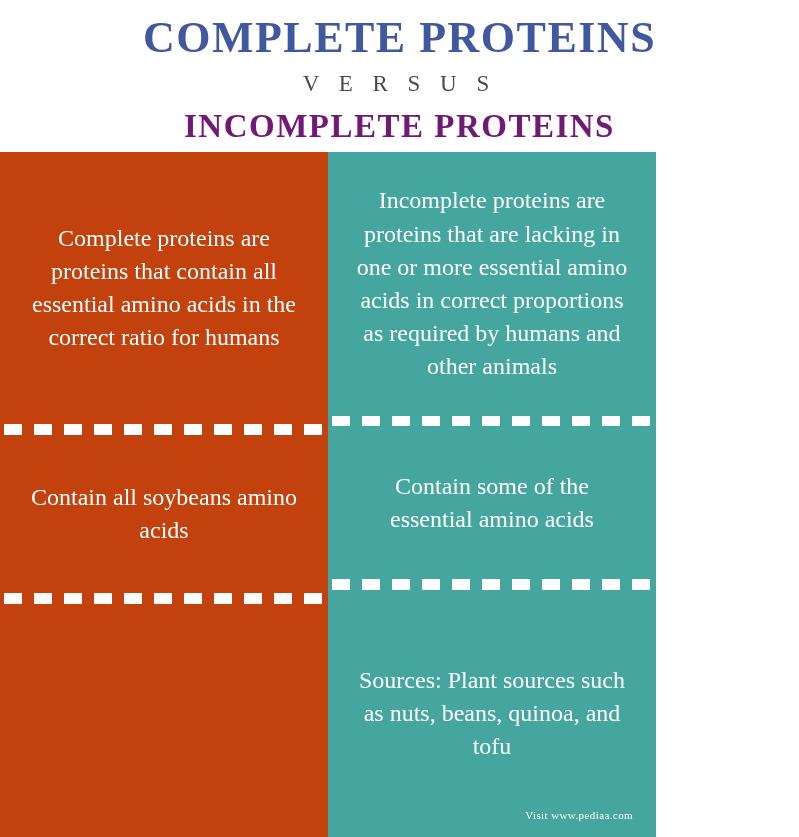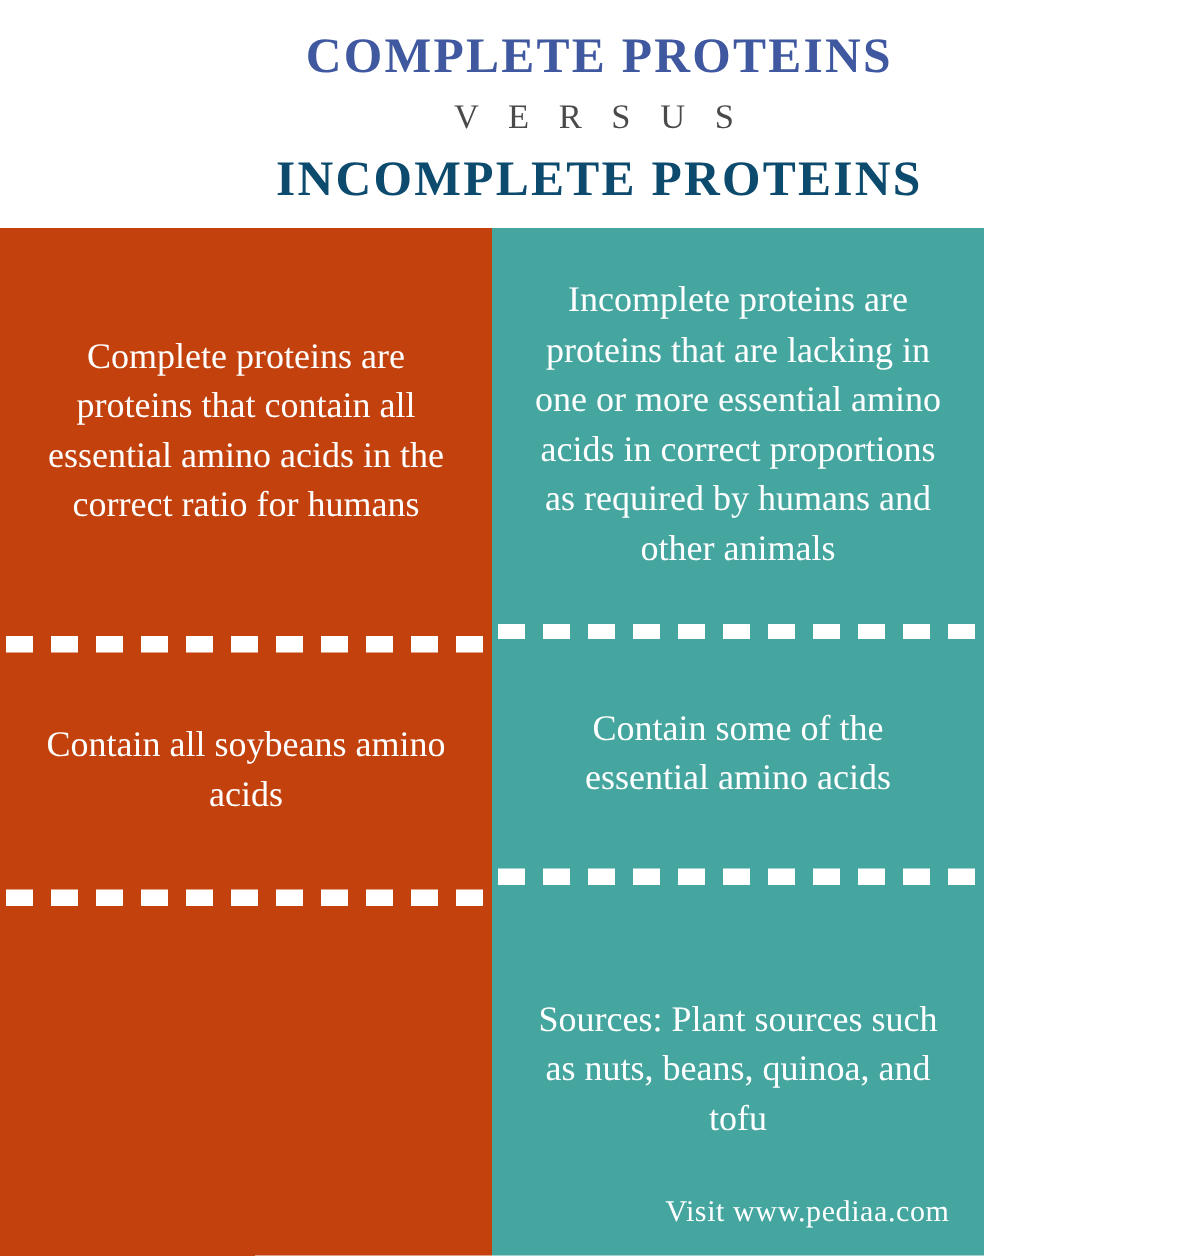--- a/index.html
+++ b/index.html
@@ -24,38 +24,38 @@
   .title-block {
     height: 152px;
     display: flex;
     flex-direction: column;
     align-items: center;
     justify-content: center;
     padding-top: 6px;
     box-sizing: border-box;
   }
   .title-left {
-    font-size: 33px;
+    font-size: 44px;
     font-weight: bold;
     letter-spacing: 1.5px;
     color: #3f58a0;
     line-height: 1.1;
   }
   .title-versus {
     font-size: 23px;
     letter-spacing: 7px;
     color: #4a4a4a;
     margin: 9px 0 12px 0;
     line-height: 1.1;
   }
   .title-right {
     font-size: 33px;
     font-weight: bold;
     letter-spacing: 1.5px;
-    color: #0c4a6e;
+    color: #701a75;
     line-height: 1.1;
   }
 
   
   .columns {
     display: flex;
     width: 799px;
     height: 685px;
   }
   .col {
@@ -97,21 +97,21 @@
     background-image: linear-gradient(to right, #ffffff 0 18px, transparent 18px 30px);
     background-size: 30px 11px;
     background-repeat: repeat-x;
     background-position: 4px 0;
   }
 
   .visit {
     position: absolute;
     right: 23px;
     bottom: 14px;
-    font-size: 20px;
+    font-size: 11px;
     color: #ffffff;
     letter-spacing: 0.4px;
   }
 </style>
 </head>
 <body>
 
 <div class="page">
 
   <div class="title-block">

